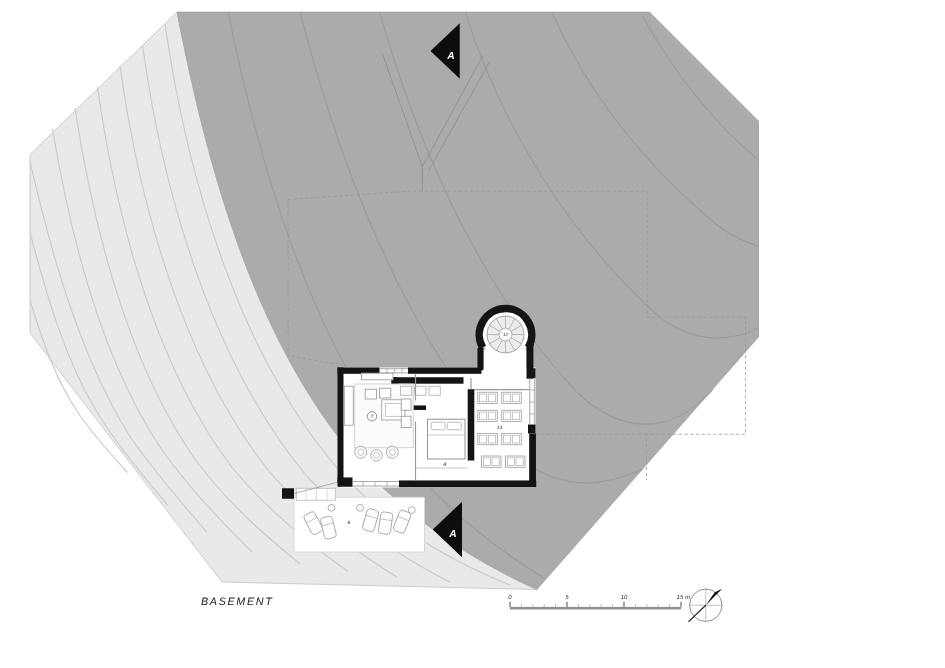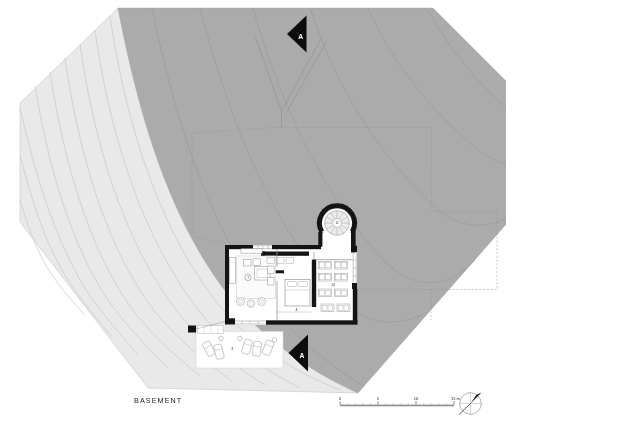--- a/index.html
+++ b/index.html
@@ -1,17 +1,17 @@
 <!DOCTYPE html>
 <html><head>
 <meta charset="utf-8">
 <style>
   html,body{margin:0;padding:0;background:#fff;}
   .canvas{position:relative;width:506px;height:445px;background:#ffffff;overflow:hidden;
-          font-family:"Liberation Sans",sans-serif;}
+          font-family:"Liberation Sans",sans-serif;font-style:italic;}
   .plan-svg{position:absolute;left:0;top:0;}
   svg text{font-family:"Liberation Sans",sans-serif;}
   .legend{position:absolute;left:527px;top:313px;transform:scale(0.56);transform-origin:0 0;
           width:140px;color:#1c1c1c;}
   .lg-head{font-size:6.6px;font-weight:bold;letter-spacing:.3px;margin:0 0 3.5px 0;}
   .lg-row{display:flex;font-size:6px;line-height:5.65px;white-space:nowrap;}
   .lg-num{width:11px;flex:none;}
 </style>
 </head>
 <body>

